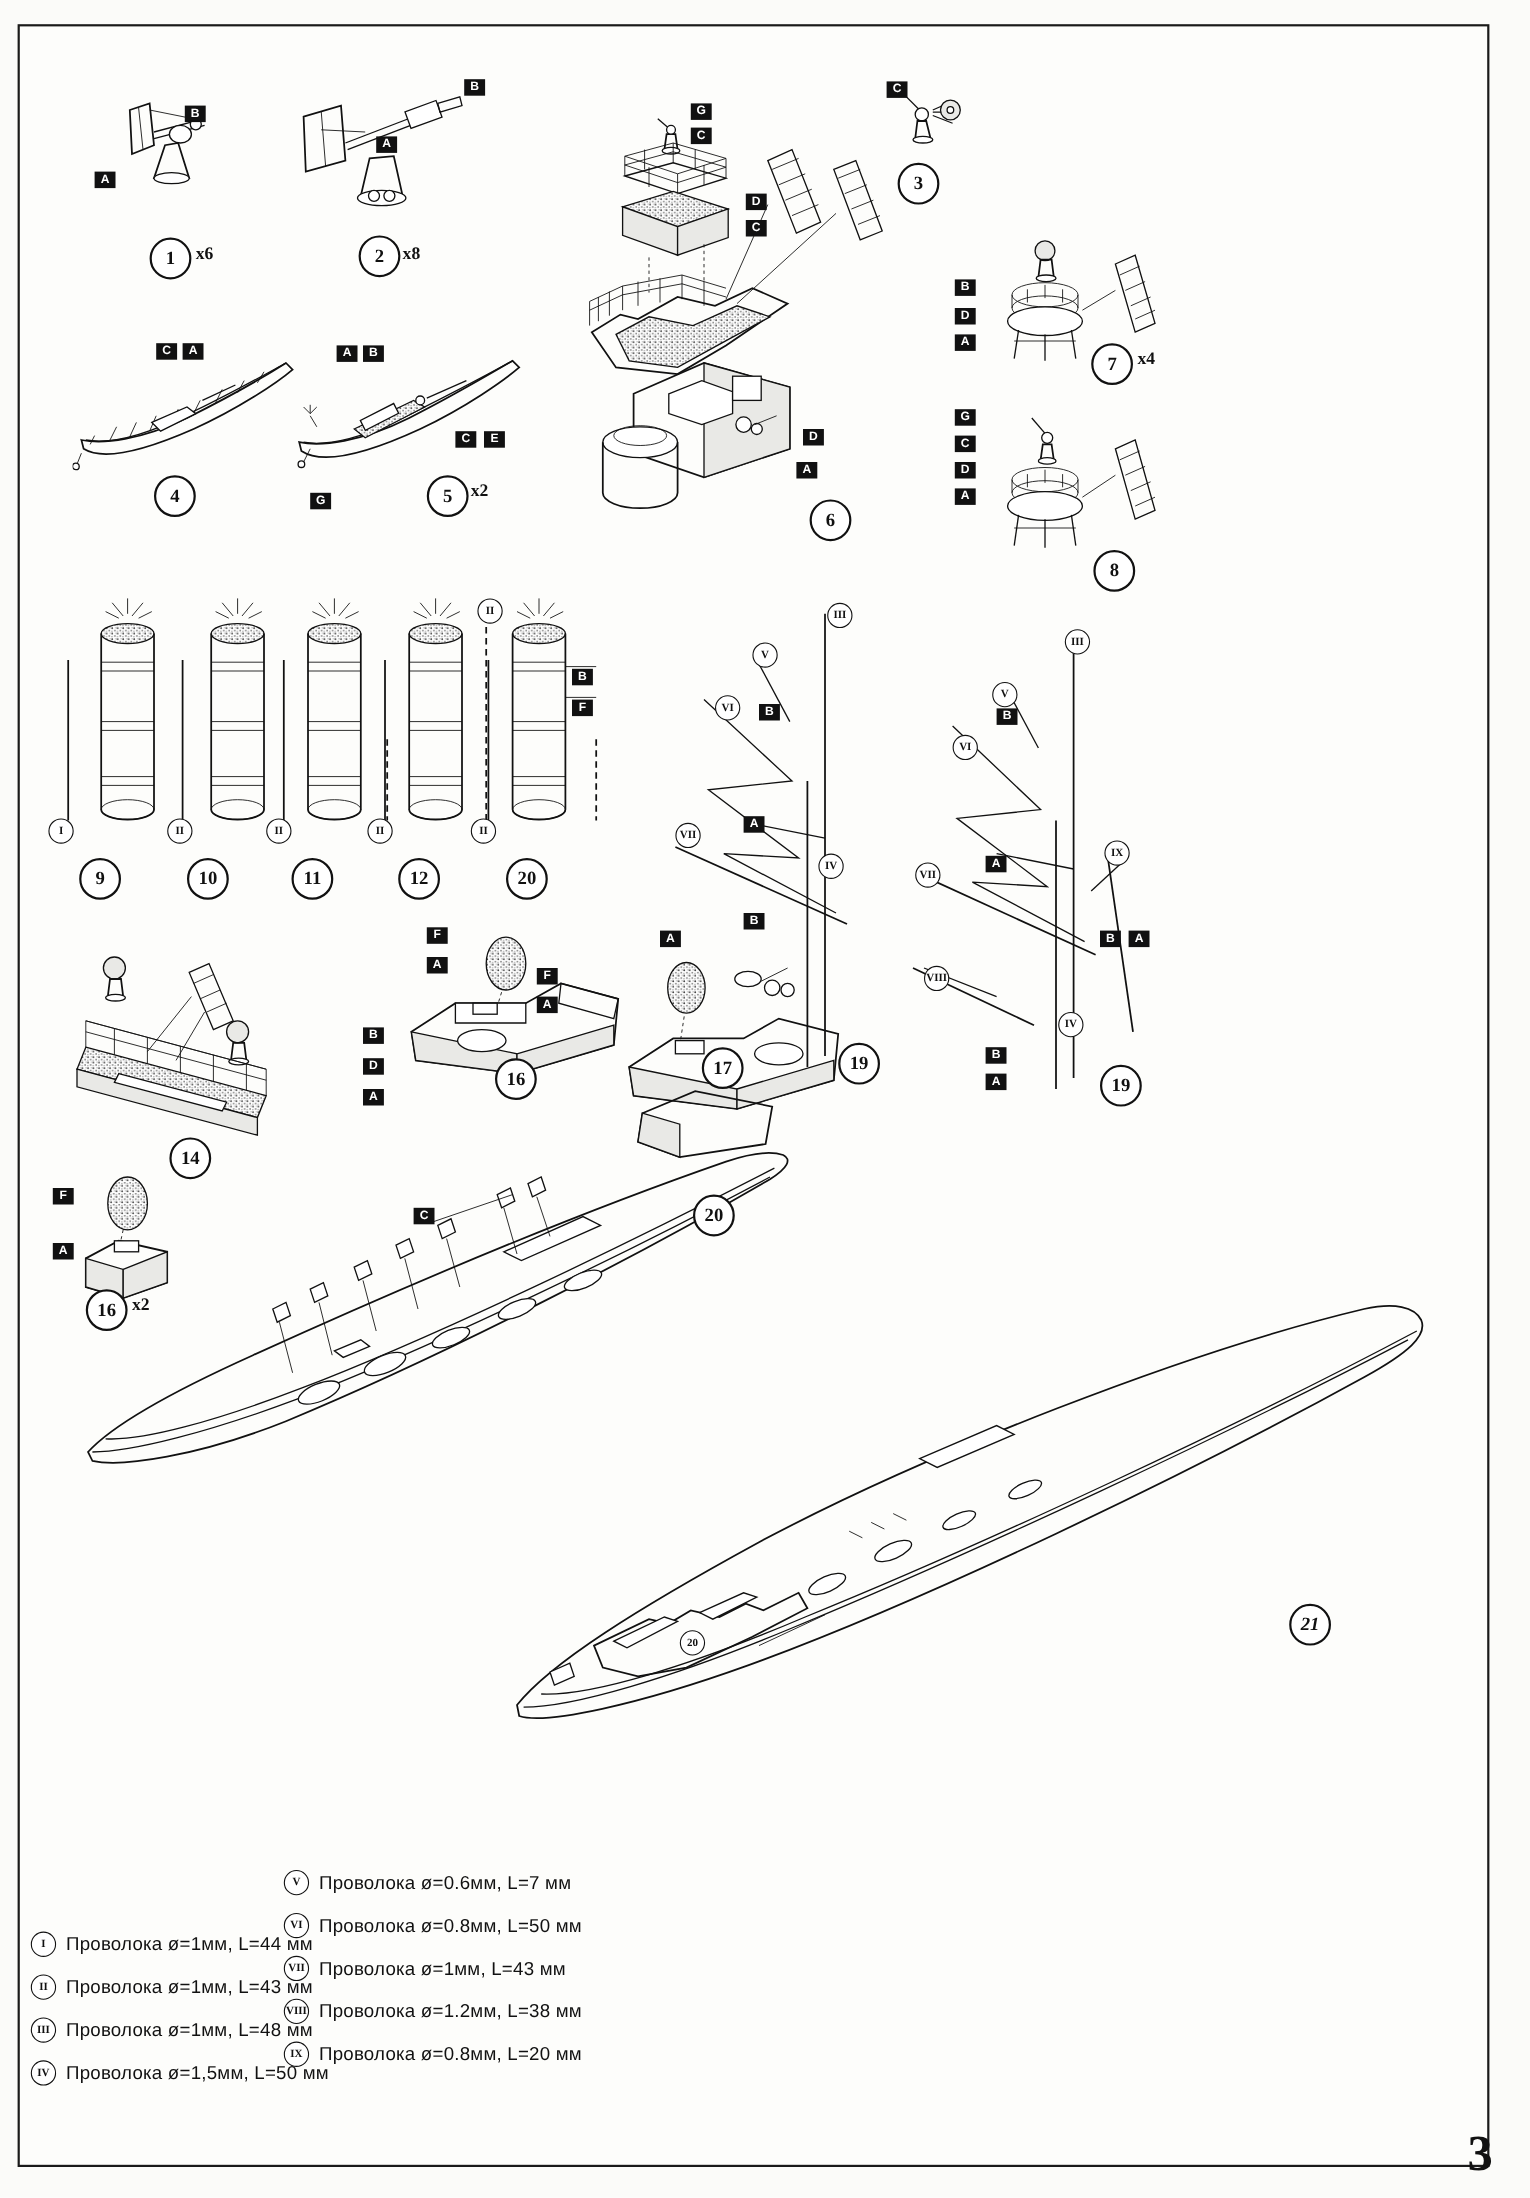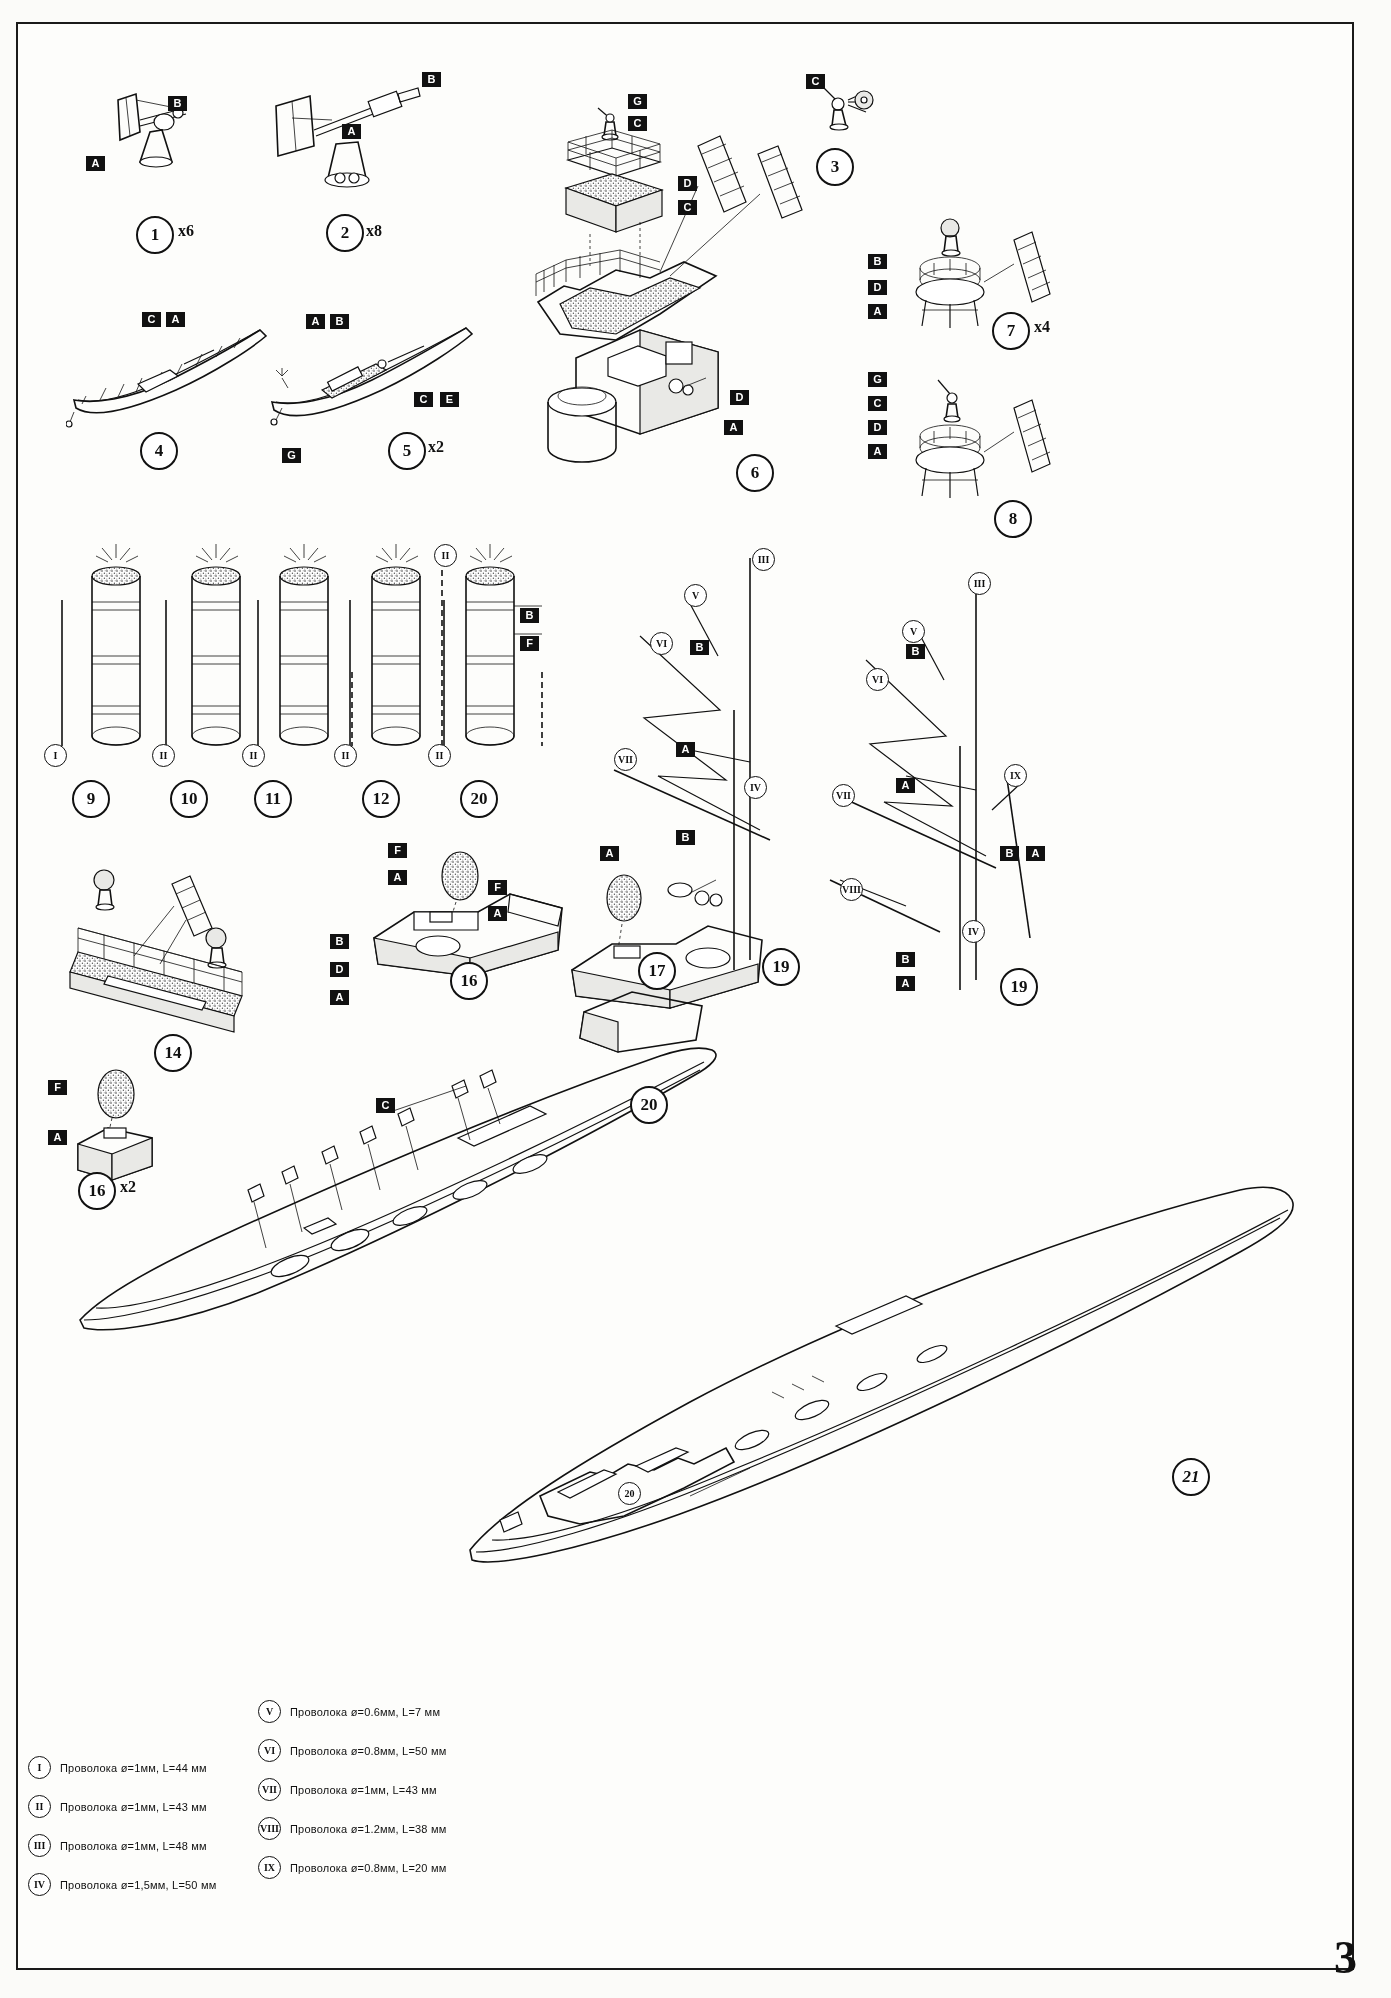--- a/index.html
+++ b/index.html
@@ -20,21 +20,21 @@
     font-size:11px;font-weight:bold;display:flex;align-items:center;justify-content:center;
     font-family:"Liberation Sans",sans-serif;line-height:1;
   }
   .romancirc{
     position:absolute;width:21px;height:21px;border:1.6px solid #111;border-radius:50%;
     display:flex;align-items:center;justify-content:center;font-size:10px;font-weight:bold;
     background:#fff;font-family:"Liberation Serif",serif;
   }
   .legrow{display:flex;align-items:center;margin-bottom:16px;}
   .legrow .romancirc{position:static;margin-right:9px;flex:0 0 auto;}
-  .legtext{font-size:11px;letter-spacing:.2px;white-space:nowrap;}
+  .legtext{font-size:17px;letter-spacing:.2px;white-space:nowrap;}
   .legcol{position:absolute;}
   #legcol1{left:28px;top:1756px;}
   #legcol2{left:258px;top:1700px;}
   #pagenum{
     position:absolute;right:34px;bottom:14px;font-size:46px;font-family:"Liberation Serif",serif;
     font-weight:bold;color:#111;
   }
   svg{display:block;}
   .ln{fill:none;stroke:#111;stroke-width:1.2;}
   .ln2{fill:none;stroke:#111;stroke-width:1.6;}
@@ -415,21 +415,21 @@
           <path d="M36 124 L84 124"></path>
         <path d="M36 166 L84 166"></path>
           <path d="M36 174 L84 174"></path>
       </g>
       <ellipse class="thin" cx="60" cy="196" rx="24" ry="9"></ellipse>
       <path class="ln2" d="M14 60 L14 206"></path>
       <path class="ln2" d="M108 132 L108 206" stroke-dasharray="6 4"></path>
     </svg>
   </div>
   <div class="romancirc" style="left:242px;top:744px;">II</div>
-  <div class="num" style="left:254px;top:780px;">11</div>
+  <div class="num" style="left:265px;top:780px;">11</div>
 
   <div class="step" style="left:336px;top:540px;width:150px;height:230px;">
     <svg width="150" height="230" viewBox="0 0 150 230">
       <g class="thin">
         <path d="M56 20 L46 8"></path>
           <path d="M60 18 L60 4"></path>
           <path d="M64 20 L74 8"></path>
           <path d="M52 22 L40 16"></path>
           <path d="M70 22 L82 16"></path>
       </g>

